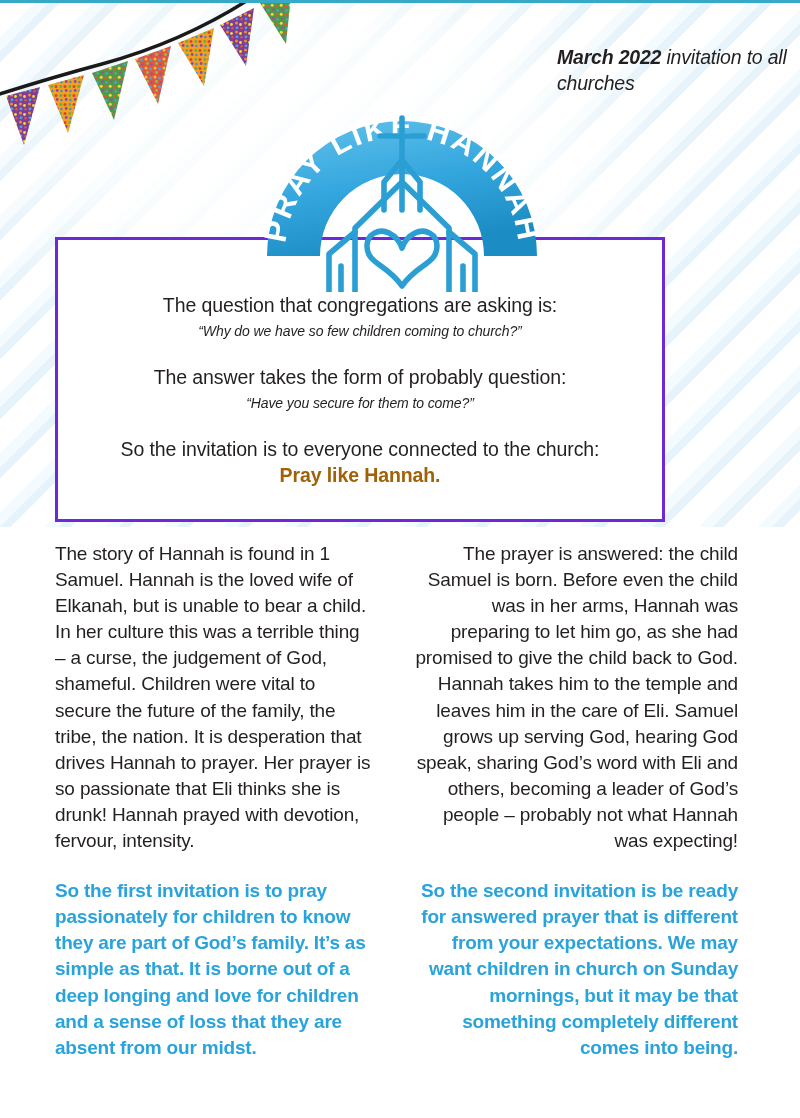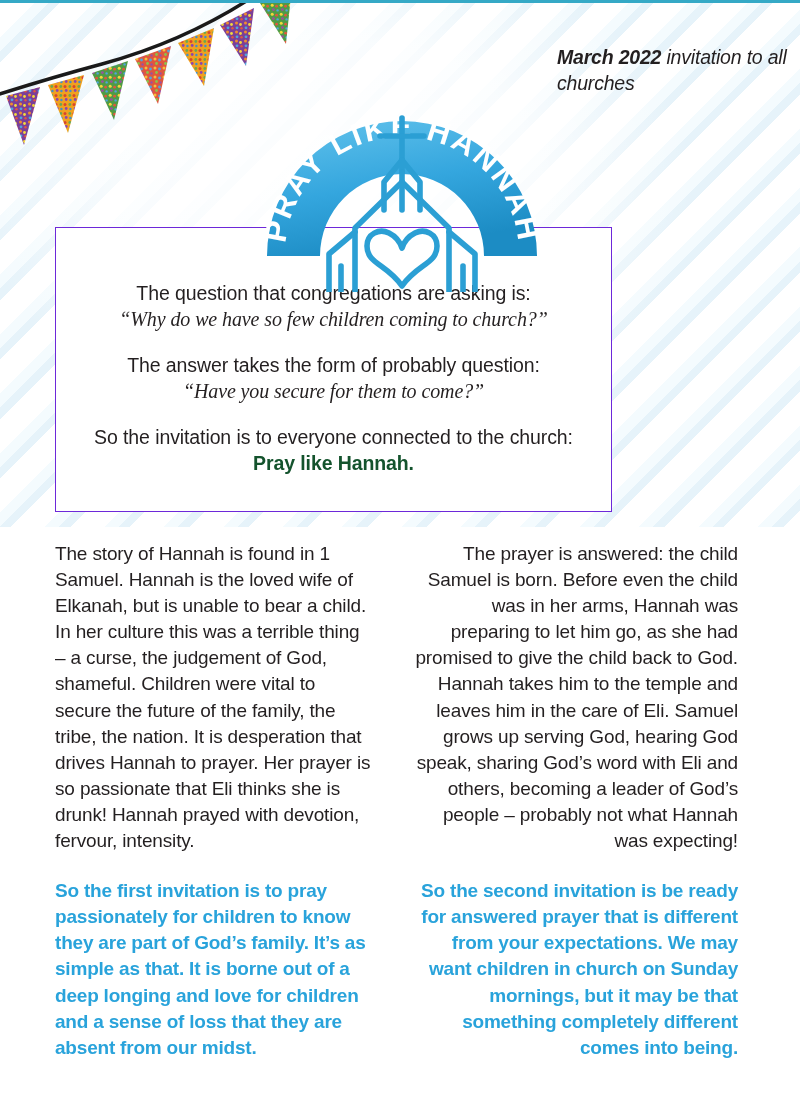--- a/index.html
+++ b/index.html
@@ -81,56 +81,55 @@
     width: 330px;
     height: 260px;
     z-index: 7;
   }
   .logo-wrap svg { display: block; }
 
   
   .quote-box {
     position: absolute;
     left: 55px;
-    top: 227px;
-    width: 557px;
+    top: 237px;
+    width: 610px;
     height: 285px;
     background: #ffffff;
-    border: 1px solid #6d28d9;
+    border: 3px solid #6d28d9;
     z-index: 5;
   }
   .quote-inner {
     position: absolute;
     left: 0;
     top: 52px;
     width: 100%;
     text-align: center;
     color: #231f20;
   }
   .q-block { margin-bottom: 20px; }
   .q-block:last-child { margin-bottom: 0; }
   .q-lead {
     font-size: 19.5px;
     line-height: 26px;
     letter-spacing: -0.1px;
     font-weight: 400;
   }
   .q-quote {
-    font-size: 20px;
+    font-size: 14px;
     line-height: 26px;
     font-style: italic;
     font-weight: 400;
     letter-spacing: -0.1px;
-    font-family: Liberation Serif, serif;
   }
   .q-accent {
     font-size: 19.5px;
     line-height: 26px;
     font-weight: bold;
-    color: #14532d;
+    color: #a16207;
     letter-spacing: -0.1px;
   }
 
   
   .columns {
     position: absolute;
     left: 0;
     top: 541px;
     width: 740px;
     height: 560px;

